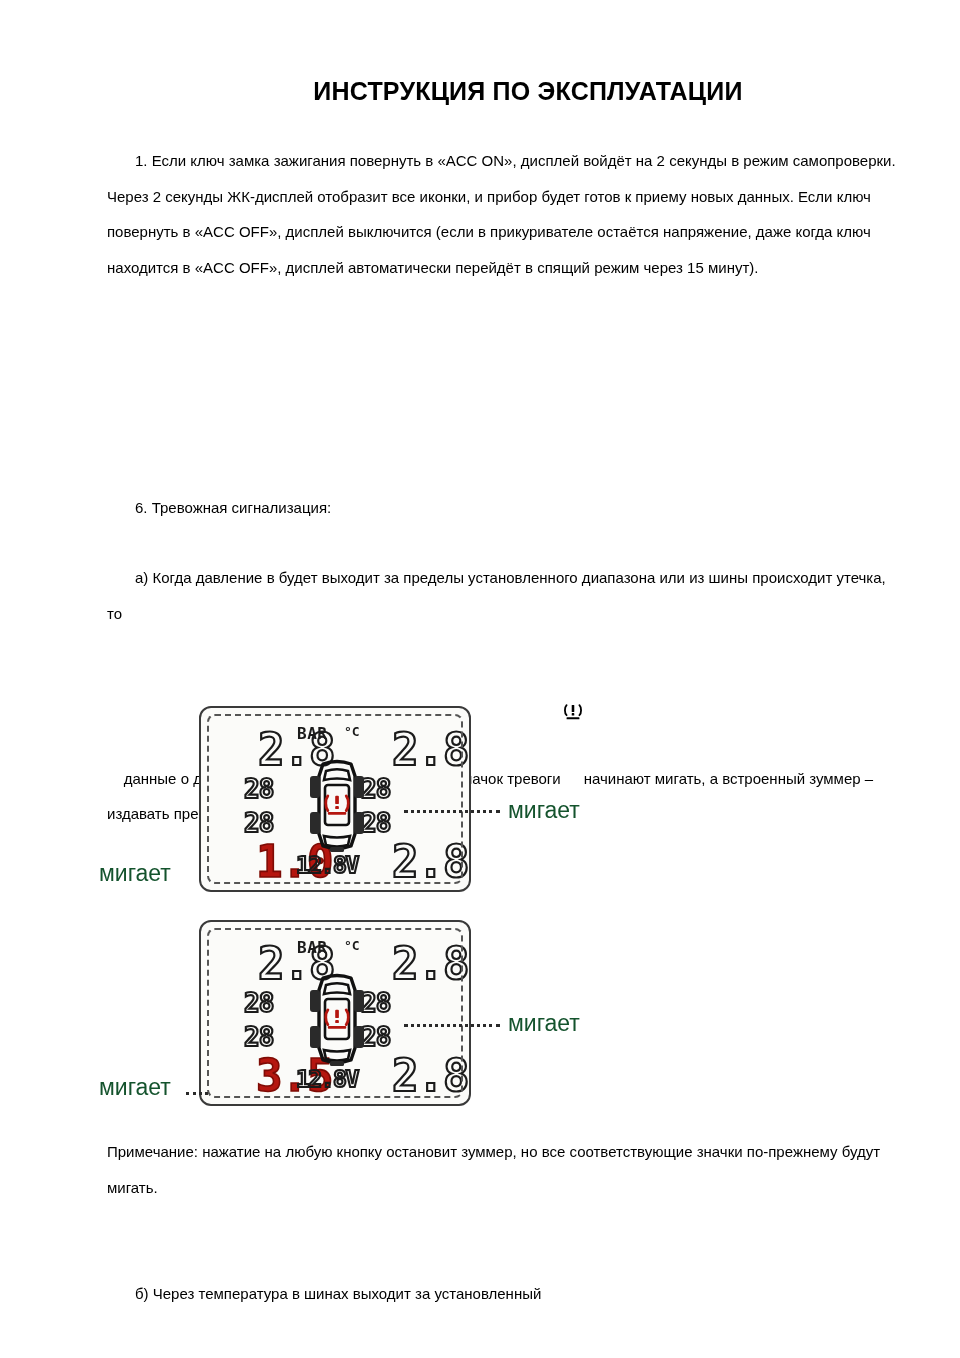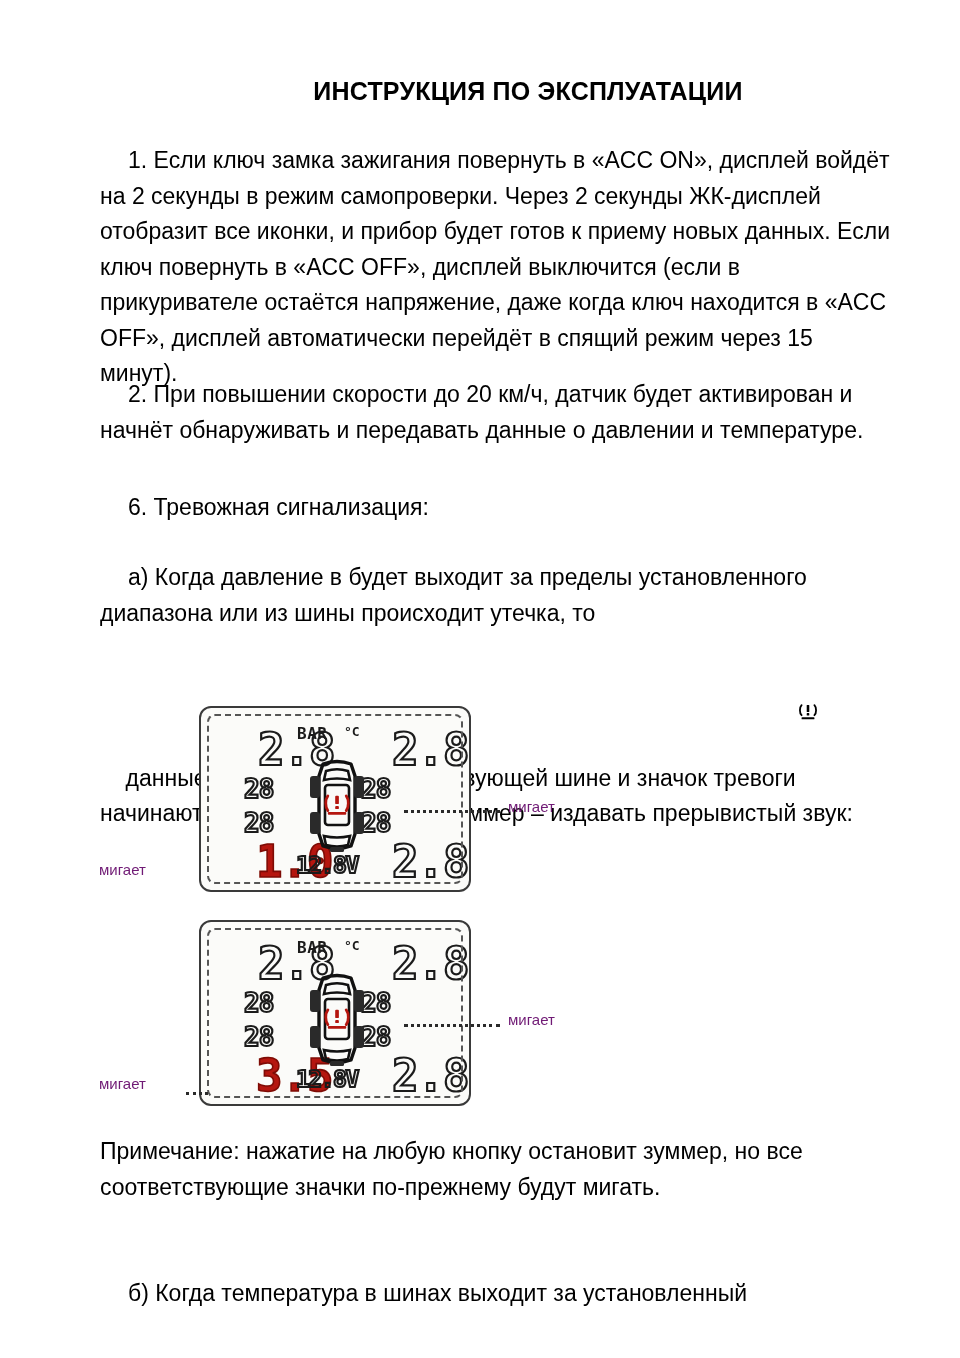--- a/index.html
+++ b/index.html
@@ -34,23 +34,23 @@
     font-size: 25px;
     font-weight: bold;
     letter-spacing: 0.2px;
     line-height: 1.1;
     padding-left: 48px;
   }
 
   
   .para {
     position: absolute;
-    left: 100px;
+    left: 107px;
     width: 790px;
-    font-size: 23px;
+    font-size: 15px;
     line-height: 35.5px;
     text-align: left;
     white-space: pre-wrap;
   }
   .para.indent { text-indent: 28px; }
 
   .p1 { top: 143px; }
   .p2 { top: 377px; }
   .p3a { top: 490px; }
   .p3b { top: 560px; }
@@ -166,40 +166,39 @@
     position: absolute;
     border-top: 3px dotted #2a2a2a;
     height: 0;
   }
   .leader-1 { left: 404px; top: 810px; width: 96px; }
   .leader-2 { left: 404px; top: 1024px; width: 96px; }
   .leader-3 { left: 186px; top: 1092px; width: 22px; }
 
   .callout {
     position: absolute;
-    font-size: 15px;
+    font-size: 23px;
     line-height: 1;
-    color: #701a75;
+    color: #14532d;
     white-space: nowrap;
   }
   .callout-r1 { left: 508px; top: 799px; }
   .callout-r2 { left: 508px; top: 1012px; }
   .callout-l1 { left: 99px;  top: 862px; }
   .callout-l2 { left: 99px;  top: 1076px; }
 </style>
 </head>
 <body>
 
 <div class="page">
 
   <div class="doc-title">ИНСТРУКЦИЯ ПО ЭКСПЛУАТАЦИИ</div>
 
   <div class="para indent p1">1. Если ключ замка зажигания повернуть в «ACC ON», дисплей войдёт на 2 секунды в режим самопроверки. Через 2 секунды ЖК-дисплей отобразит все иконки, и прибор будет готов к приему новых данных. Если ключ повернуть в «ACC OFF», дисплей выключится (если в прикуривателе остаётся напряжение, даже когда ключ находится в «ACC OFF», дисплей автоматически перейдёт в спящий режим через 15 минут).</div>
 
-  <div class="para indent p2">2. При повышении скорости до 20 км/ч, датчик будет активирован и начнёт обнаруживать и передавать данные о давлении и температуре.</div>
 
   <div class="para indent p3a">6. Тревожная сигнализация:</div>
 
   <div class="para indent p3b">а) Когда давление в будет выходит за пределы установленного диапазона или из шины происходит утечка, то</div>
 
   <div class="para p3c">
     <span>данные о давлении в соответствующей шине и значок тревоги</span><span class="tpms-inline">
       <svg viewBox="0 0 24 24" aria-hidden="true">
         <path d="M5 4.5 C2.6 7 2.6 13 5 15.5" fill="none" stroke="#000" stroke-width="2" stroke-linecap="round"></path>
         <path d="M19 4.5 C21.4 7 21.4 13 19 15.5" fill="none" stroke="#000" stroke-width="2" stroke-linecap="round"></path>
@@ -303,15 +302,15 @@
     </div>
   </div>
 
   <div class="leader leader-2"></div>
   <div class="leader leader-3"></div>
   <div class="callout callout-r2">мигает</div>
   <div class="callout callout-l2">мигает</div>
 
   <div class="para note">Примечание: нажатие на любую кнопку остановит зуммер, но все соответствующие значки по-прежнему будут мигать.</div>
 
-  <div class="para indent pb">б) Когда температура в шинах выходит за установленный</div>
+  <div class="para indent pb">б) Через температура в шинах выходит за установленный</div>
 
 </div>
 
 </body></html>

